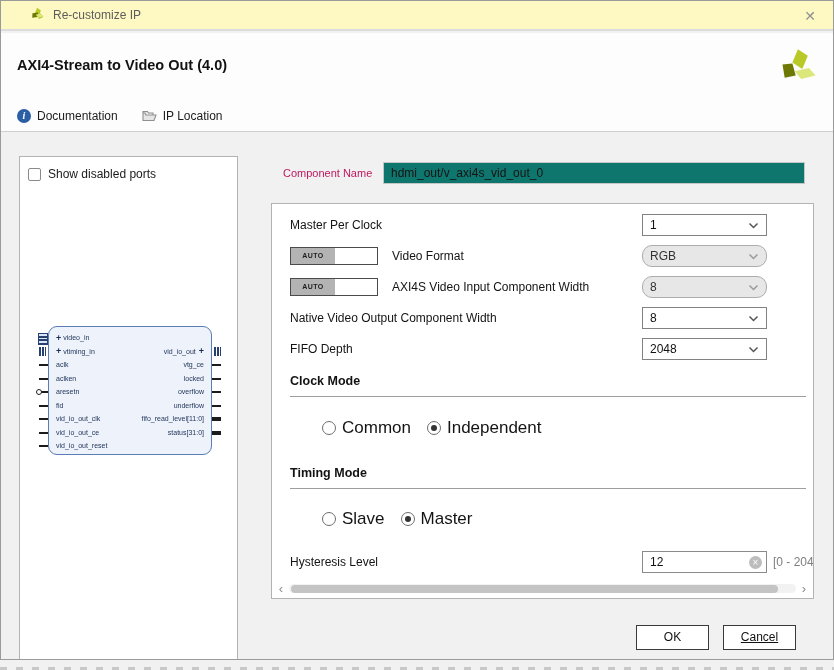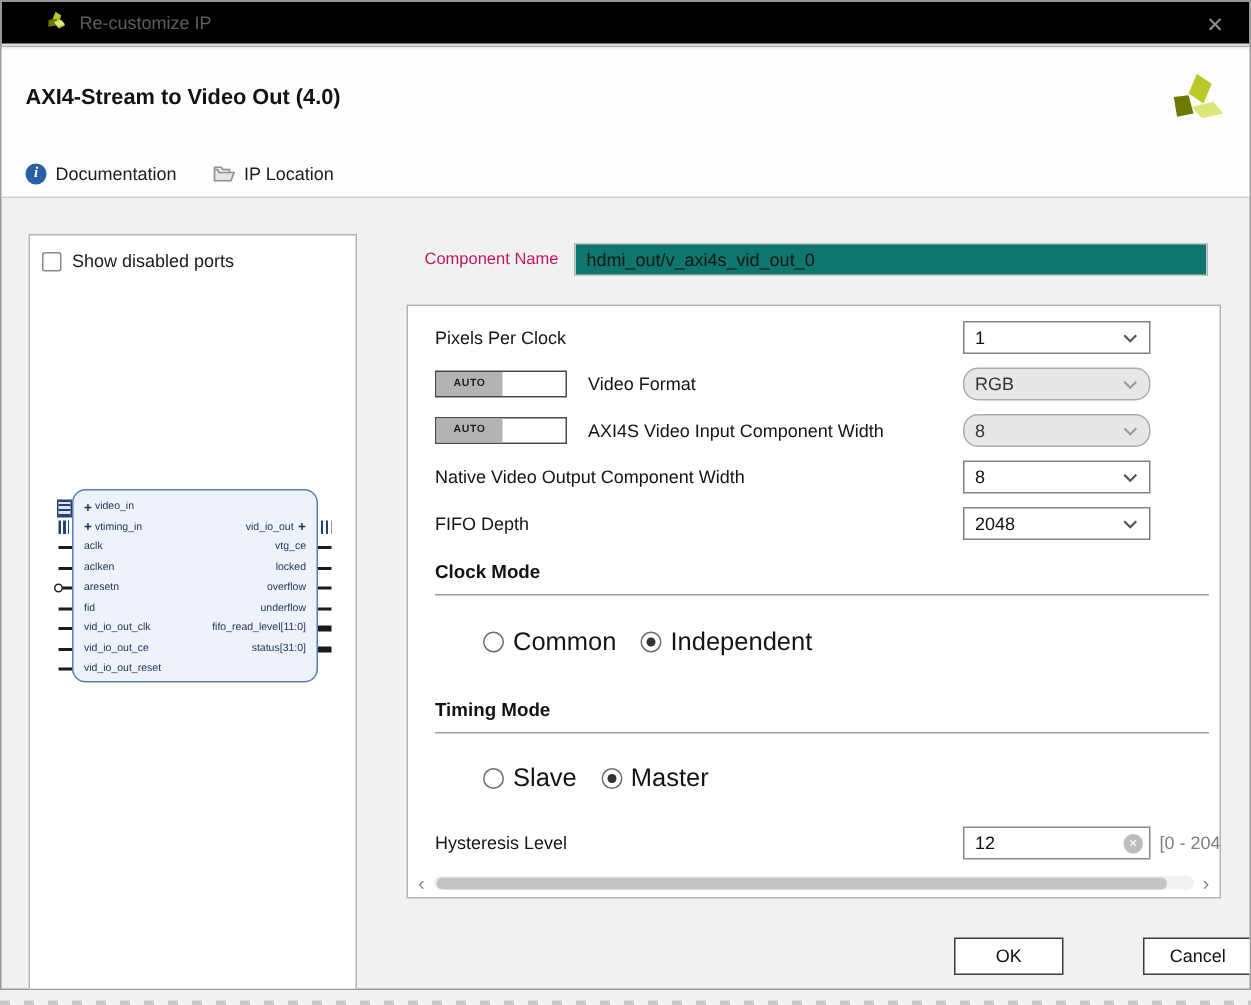--- a/index.html
+++ b/index.html
@@ -5,21 +5,21 @@
   * { box-sizing: border-box; margin: 0; padding: 0; }
   html,body { width: 834px; height: 670px; }
   body { font-family: "Liberation Sans", sans-serif; background: #e9e9e9; }
 
   .dialog { position: relative; width: 834px; height: 660px; background: #f1f1f2;
             border: 1px solid #9a9a9a; overflow: hidden; }
   .below-strip { position: absolute; left:0; top:660px; width:834px; height:10px;
             background:#f1f1f1 repeating-linear-gradient(90deg, rgba(150,150,150,.45) 0 7px, transparent 7px 16px) 0 100%/100% 3px no-repeat; }
 
   
-  .titlebar { position:absolute; left:0; top:0; width:100%; height:30px; background:#000000;
+  .titlebar { position:absolute; left:0; top:0; width:100%; height:30px; background:#fef9c3;
               border-bottom:2px solid #dcdcdc; display:flex; align-items:center; }
   .titlebar .logo-sm { margin-left:28px; width:17px; height:17px; }
   .titlebar .tb-title { margin-left:7px; font-size:12px; color:#5d5d5d; }
   .close-btn { position:absolute; right:14px; top:6px; width:18px; height:18px;
                font-size:14px; color:#8f8f8f; text-align:center; line-height:18px; cursor:default; }
 
   
   .header { position:absolute; left:0; top:32px; width:100%; height:99px; background:#fdfdfd;
             border-bottom:1px solid #cfcfcf; }
   .hdr-title { position:absolute; left:16px; top:24px; font-size:14.5px; font-weight:bold; color:#121212; }
@@ -96,21 +96,21 @@
                 font-size:12px; color:#7e7e7e; white-space:nowrap; }
 
   .hscroll { position:absolute; left:3px; right:3px; bottom:3px; height:13px; display:flex; align-items:center; }
   .hs-arrow { width:12px; font-size:13px; color:#8a8a8a; text-align:center; line-height:11px; }
   .hs-track { flex:1; height:9px; background:#f2f2f2; border-radius:5px; margin:0 2px; position:relative; }
   .hs-thumb { position:absolute; left:2px; top:0.5px; width:96%; height:8px; background:#c4c4c4; border-radius:4px; }
 
   
   .btn { position:absolute; top:624px; width:73px; height:25px; background:#fff; border:1px solid #3a3a3a;
          font-size:12px; color:#111; text-align:center; line-height:23px; }
-  .btn-ok { left:635px; } .btn-cancel { left:761px; }
+  .btn-ok { left:635px; } .btn-cancel { left:722px;text-decoration:underline; }
 </style>
 </head>
 <body>
 
 <div class="dialog">
 
   <div class="titlebar">
     <svg class="logo-sm" viewBox="0 0 36 40">
       <polygon points="17,2 26,8 21,20 12,14" fill="#b9c928"></polygon>
       <polygon points="17,2 26,8 21,20 12,14" fill="#b9c928" transform="rotate(120,18,17)"></polygon>
@@ -202,21 +202,21 @@
         </div>
       </div>
     </div>
   </div>
 
   <span class="comp-label">Component Name</span>
   <input class="comp-field" readonly="" value="hdmi_out/v_axi4s_vid_out_0" style="">
 
   <div class="options">
 
-    <span class="opt-label" style="left:18px;top:10px">Pixels Per Clock</span>
+    <span class="opt-label" style="left:18px;top:10px">Master Per Clock</span>
     <div class="dd" style="top:10px">
       <span>1</span>
       <svg class="chev" width="11" height="7" viewBox="0 0 11 7">
           <path d="M1.5 1.5 L5.5 5.5 L9.5 1.5" fill="none" stroke="#555" stroke-width="1.5"></path>
         </svg>
     </div>
 
     <div class="auto-toggle" style="top:43px">
       <span class="auto-half">AUTO</span>
     </div>

